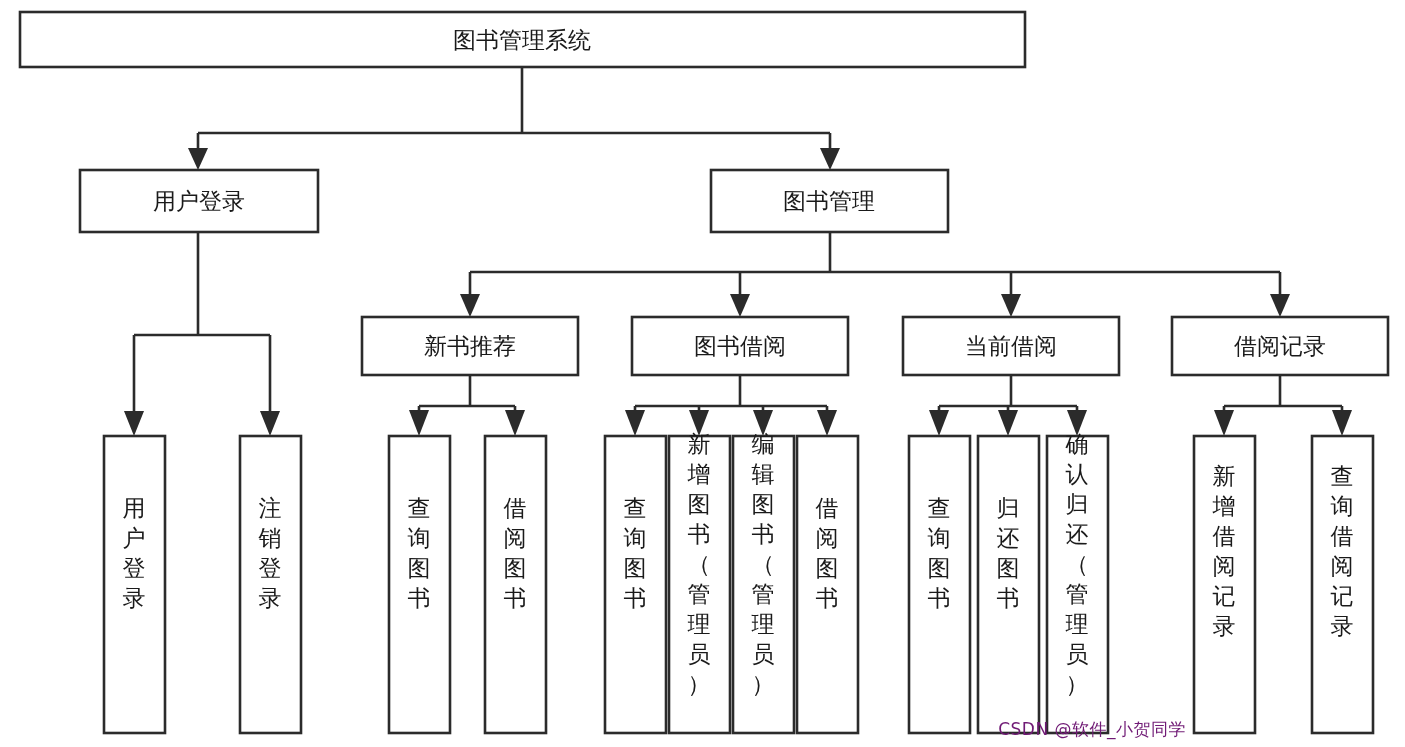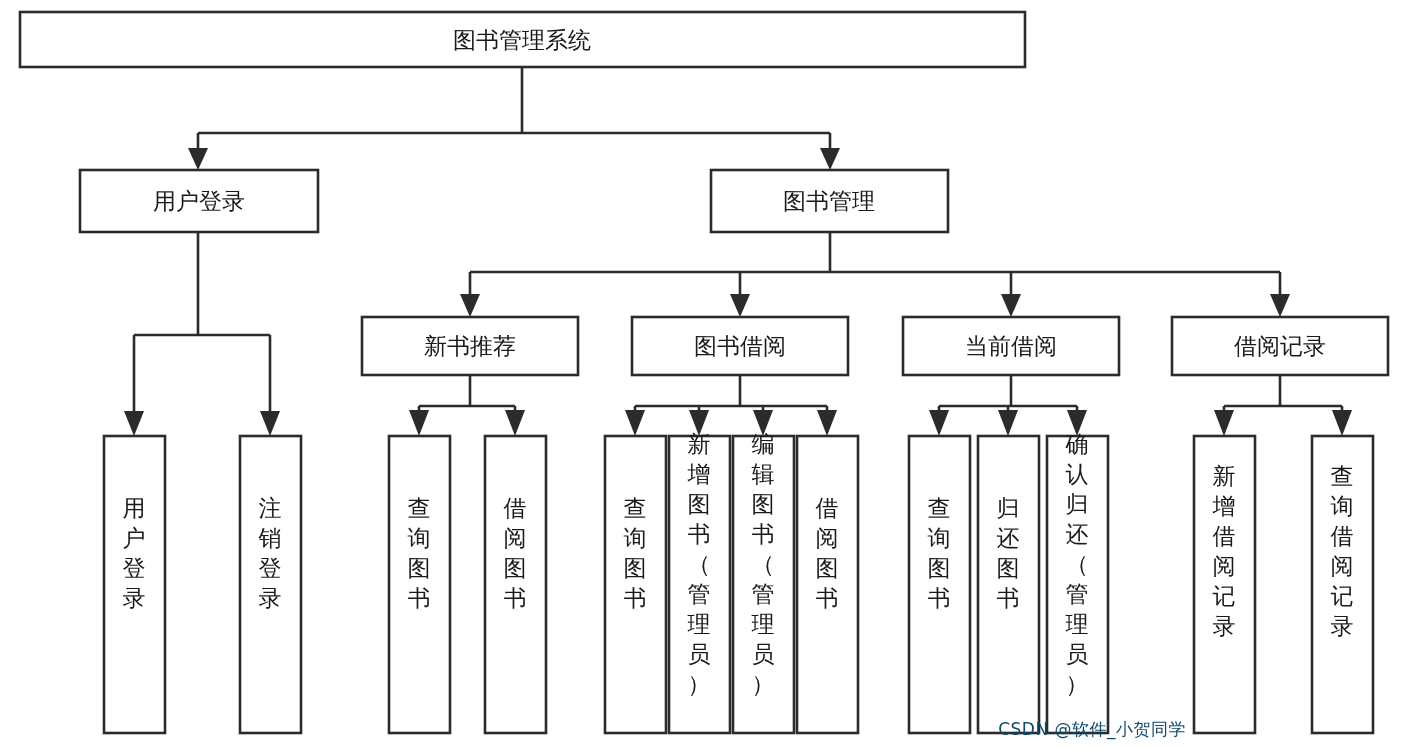--- a/index.html
+++ b/index.html
@@ -56,21 +56,21 @@
     font-family: "DejaVu Sans", "Liberation Sans", sans-serif;
     font-size: 23px;
     text-anchor: middle;
   }
   .watermark {
     position: absolute;
     right: 8px;
     bottom: 6px;
     font-family: "DejaVu Sans", "Liberation Sans", sans-serif;
     font-size: 17px;
-    color: #0c4a6e;
+    color: #701a75;
     letter-spacing: 0.5px;
     white-space: nowrap;
     user-select: none;
   }
 </style>
 </head>
 <body>
 
 <div id="diagram-root">
 

